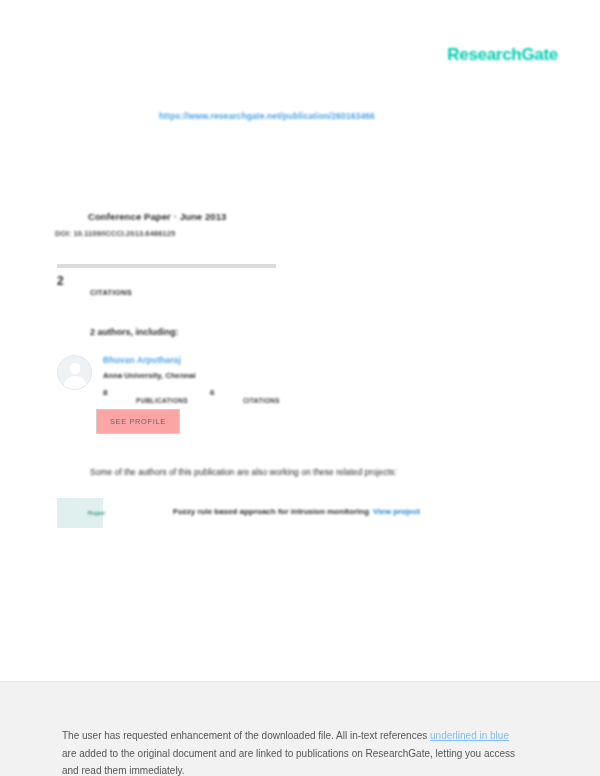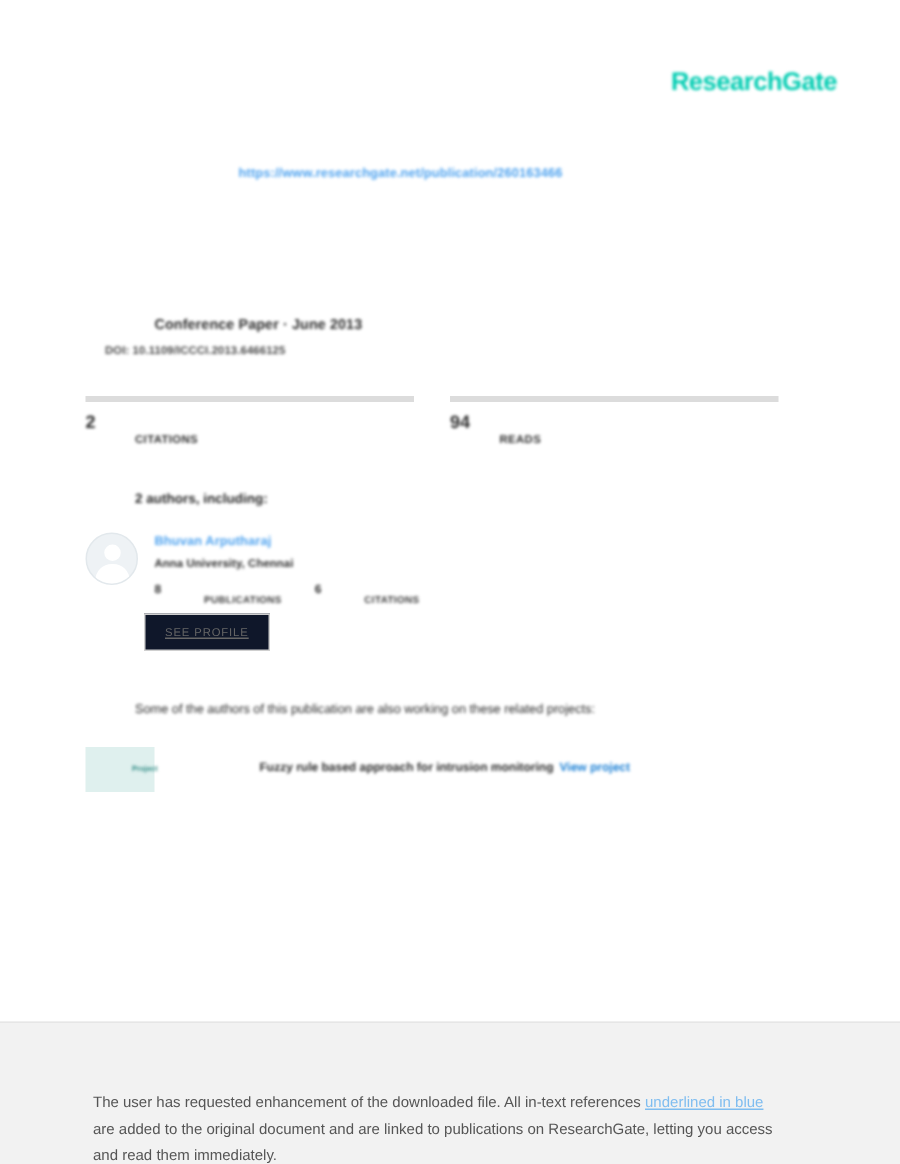--- a/index.html
+++ b/index.html
@@ -33,21 +33,21 @@
     text-align:center;
     padding-right:66px;
   }
   .url-line a{
     color:#4fa3ef; font-size:8.5px; font-weight:bold;
     text-decoration:none; letter-spacing:0.1px;
   }
 
   
   .meta{
-    position:absolute; left:70px; top:211px; width:460px;
+    position:absolute; left:55px; top:211px; width:460px;
   }
   .meta-type{
     font-size:9.5px; font-weight:bold; color:#2b2b2b; letter-spacing:0.1px;
   }
   .meta-doi{
     font-size:7.5px; font-weight:bold; color:#4a4a4a; margin-top:7px; letter-spacing:0.1px;
   }
 
   
   .stats{
@@ -97,25 +97,24 @@
   }
   .author-stats{
     position:absolute; left:46px; top:33px;
     display:flex; gap:22px;
   }
   .astat-num{ font-size:8px;font-weight:bold;color:#2b2b2b;height:9px; }
   .astat-lab{ font-size:6.5px;font-weight:bold;color:#3a3a3a;letter-spacing:0.3px; }
   .see-profile{
     position:absolute; left:96px; top:409px;
     border:1px solid #cfcfcf;
-    background:#0f172a;
+    background:#fca5a5;
     padding:7px 13px;
     font-size:7.5px; color:#666; letter-spacing:0.6px;
     font-family:"Liberation Sans", sans-serif;
-    text-decoration:underline;
   }
 
   
   .projects-head{
     position:absolute; left:57px; top:467px;
     font-size:8.5px; font-weight:normal; color:#2b2b2b;
   }
   .project-row{
     position:absolute; left:57px; top:498px; width:430px;
   }
@@ -166,25 +165,20 @@
   <div class="meta">
     <div class="meta-type blur-soft">Conference Paper · June 2013</div>
     <div class="meta-doi blur">DOI: 10.1109/ICCCI.2013.6466125</div>
   </div>
 
   <div class="stats">
     <div class="stat">
       <div class="rule"></div>
       <div class="value blur">2</div>
       <div class="label blur-soft">CITATIONS</div>
-    </div>
-    <div class="stat">
-      <div class="rule"></div>
-      <div class="value blur">94</div>
-      <div class="label blur-soft">READS</div>
     </div>
   </div>
 
   <div class="authors-head blur-soft">2 authors, including:</div>
 
   <div class="author-row">
     <div class="avatar">
       <div class="head"></div>
       <div class="body"></div>
     </div>

